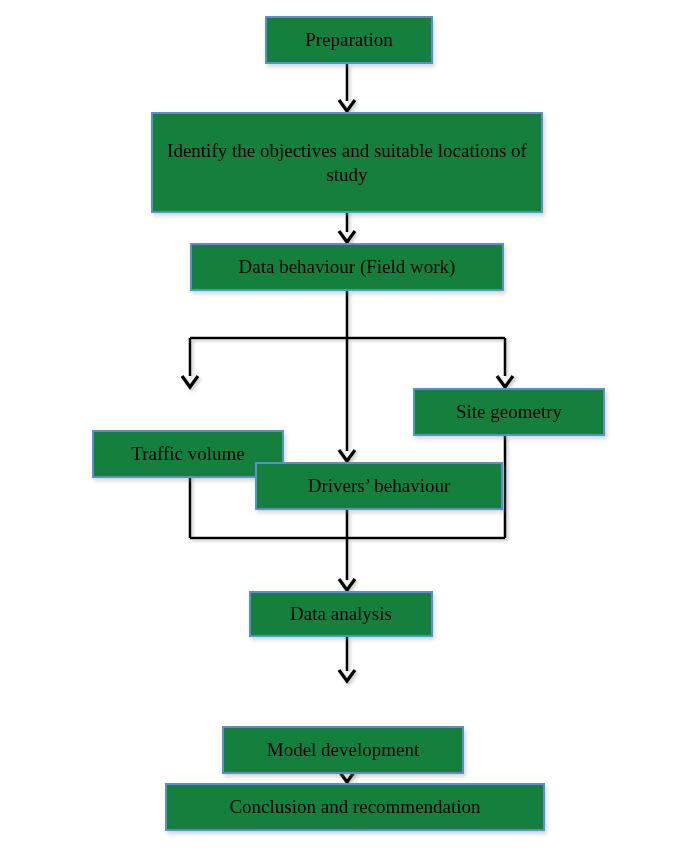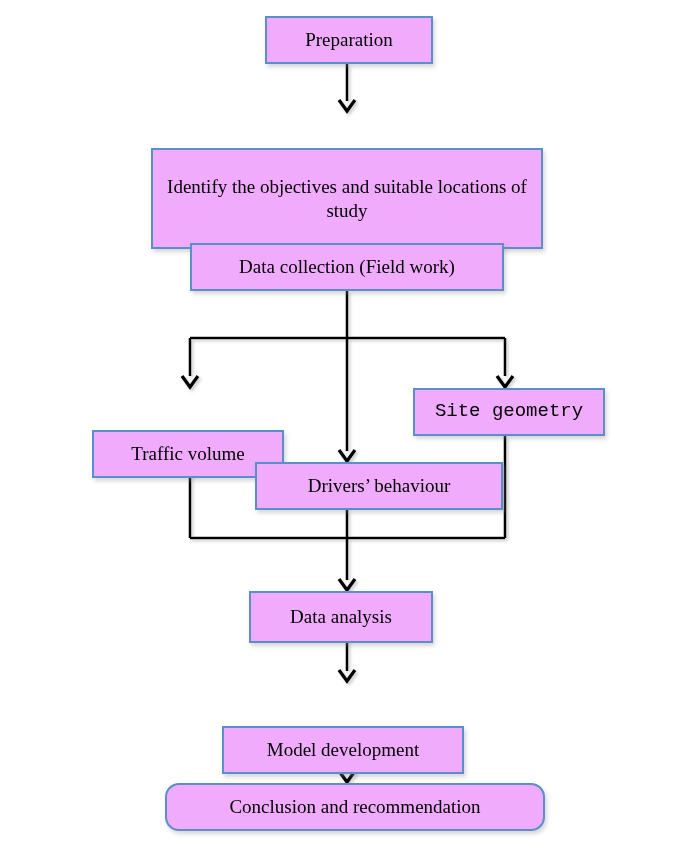--- a/index.html
+++ b/index.html
@@ -20,21 +20,21 @@
     left: 0;
     top: 0;
     width: 680px;
     height: 855px;
     pointer-events: none;
   }
   .node {
     position: absolute;
     box-sizing: border-box;
     border: 2px solid #5b8fc9;
-    background: #f0abfc;
+    background: #15803d;
     color: #000000;
     display: flex;
     align-items: center;
     justify-content: center;
     text-align: center;
     line-height: 1.25;
     font-size: 19px;
     box-shadow: 2px 3px 4px rgba(140,140,140,0.35);
     z-index: 2;
   }
@@ -120,45 +120,45 @@
         <use href="#arrowhead-down" x="347" y="782"></use>
       </g>
 
     </g>
   </svg>
 
   <div class="node" style="left:265px; top:16px; width:168px; height:48px;">
     <span>Preparation</span>
   </div>
 
-  <div class="node" style="left:151px; top:112px; width:392px; height:101px;margin-top:36px;">
+  <div class="node" style="left:151px; top:112px; width:392px; height:101px;">
     <span>Identify the objectives and suitable locations of study</span>
   </div>
 
   <div class="node" style="left:190px; top:243px; width:314px; height:48px;">
-    <span>Data collection (Field work)</span>
+    <span>Data behaviour (Field work)</span>
   </div>
 
   <div class="node" style="left:92px; top:388px; width:192px; height:48px;margin-top:42px;">
     <span>Traffic volume</span>
   </div>
 
-  <div class="node" style="left:413px; top:388px; width:192px; height:48px;font-family:Liberation Mono, monospace;">
+  <div class="node" style="left:413px; top:388px; width:192px; height:48px;">
     <span>Site geometry</span>
   </div>
 
   <div class="node" style="left:230px; top:462px; width:248px; height:48px;margin-left:25px;">
     <span>Drivers’ behaviour</span>
   </div>
 
-  <div class="node" style="left:249px; top:591px; width:184px; height:52px;">
+  <div class="node" style="left:249px; top:591px; width:184px; height:46px;">
     <span>Data analysis</span>
   </div>
 
   <div class="node" style="left:222px; top:682px; width:242px; height:48px;margin-top:44px;">
     <span>Model development</span>
   </div>
 
-  <div class="node" style="left:165px; top:783px; width:380px; height:48px;border-radius:14px;">
+  <div class="node" style="left:165px; top:783px; width:380px; height:48px;">
     <span>Conclusion and recommendation</span>
   </div>
 
 </div>
 
 </body></html>

